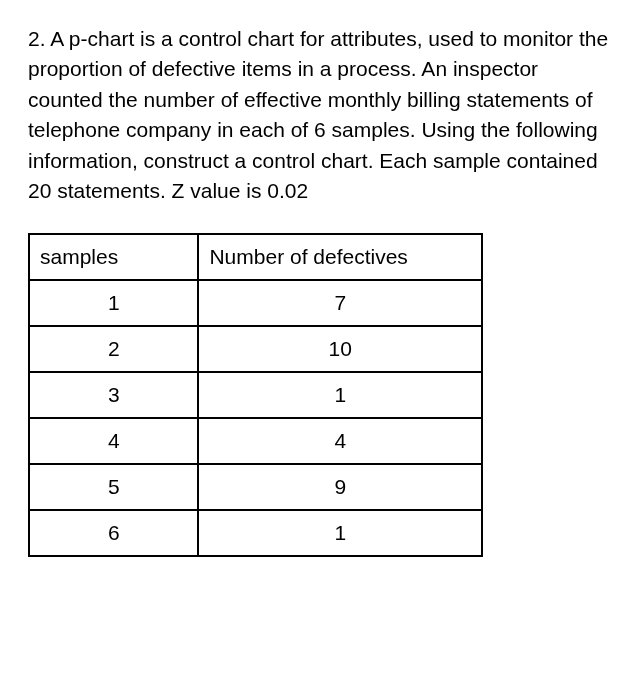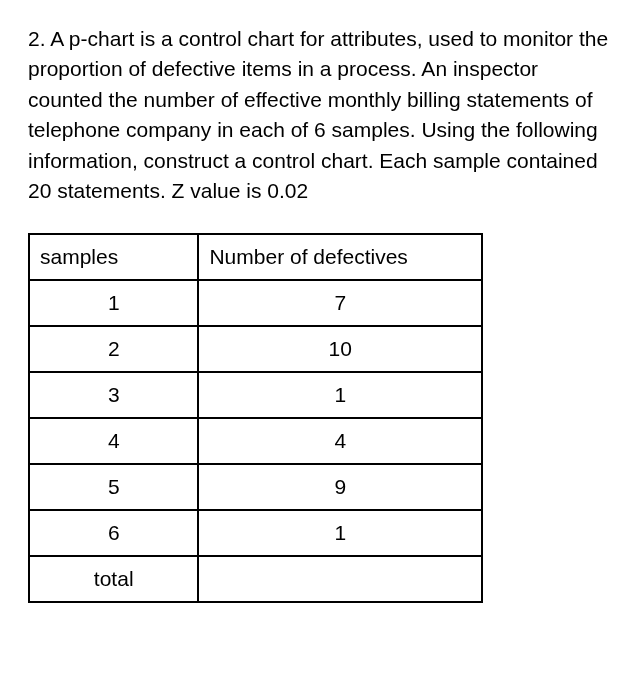--- a/index.html
+++ b/index.html
@@ -75,18 +75,14 @@
       <td class="col-defectives">4</td>
     </tr>
     <tr>
       <td class="col-samples">5</td>
       <td class="col-defectives">9</td>
     </tr>
     <tr>
       <td class="col-samples">6</td>
       <td class="col-defectives">1</td>
     </tr>
-    <tr>
-      <td class="col-samples">total</td>
-      <td class="col-defectives"></td>
-    </tr>
   </tbody>
 </table>
 
 </body></html>

